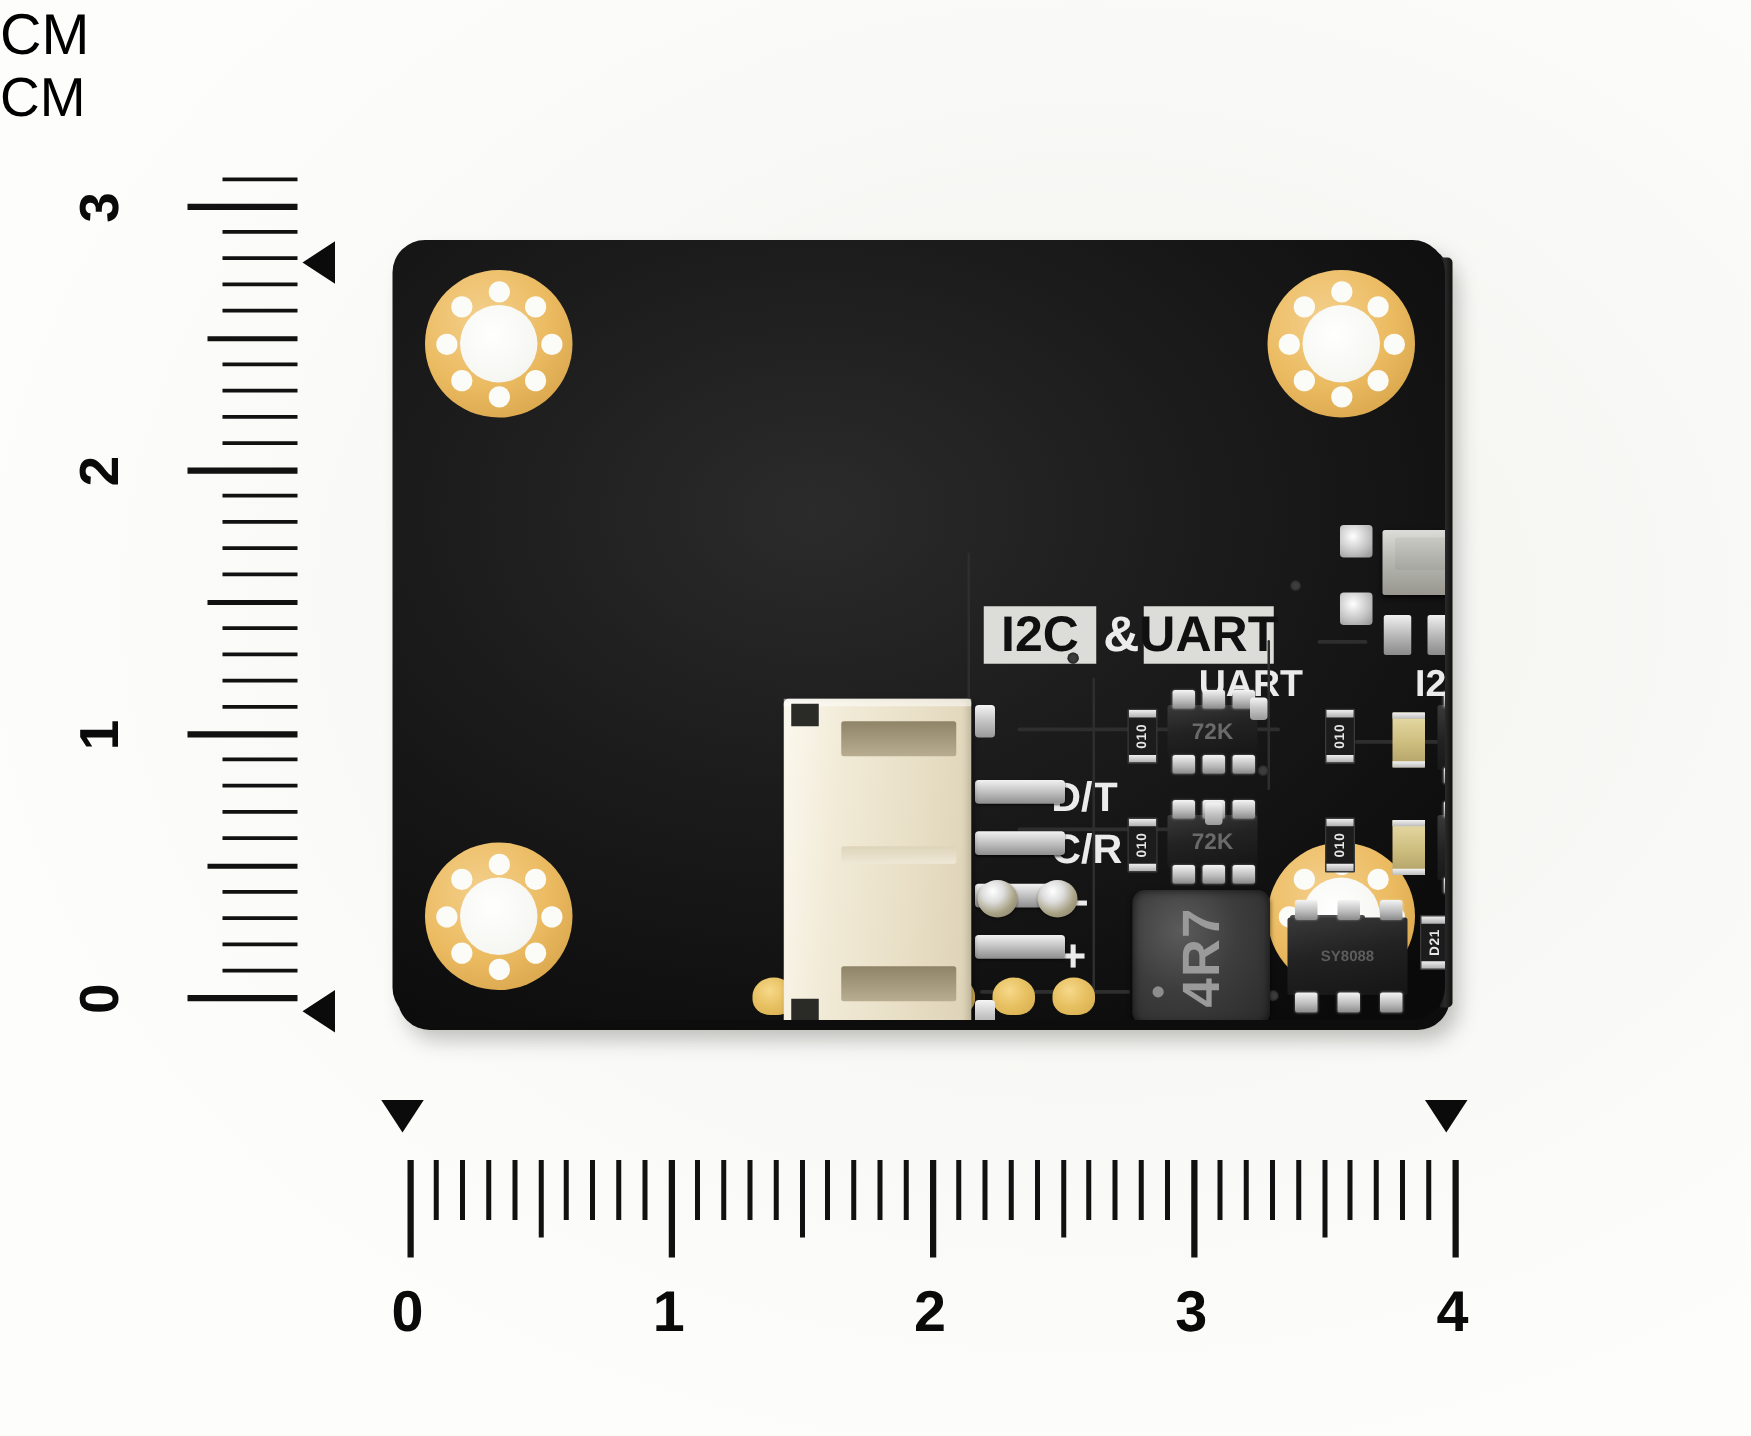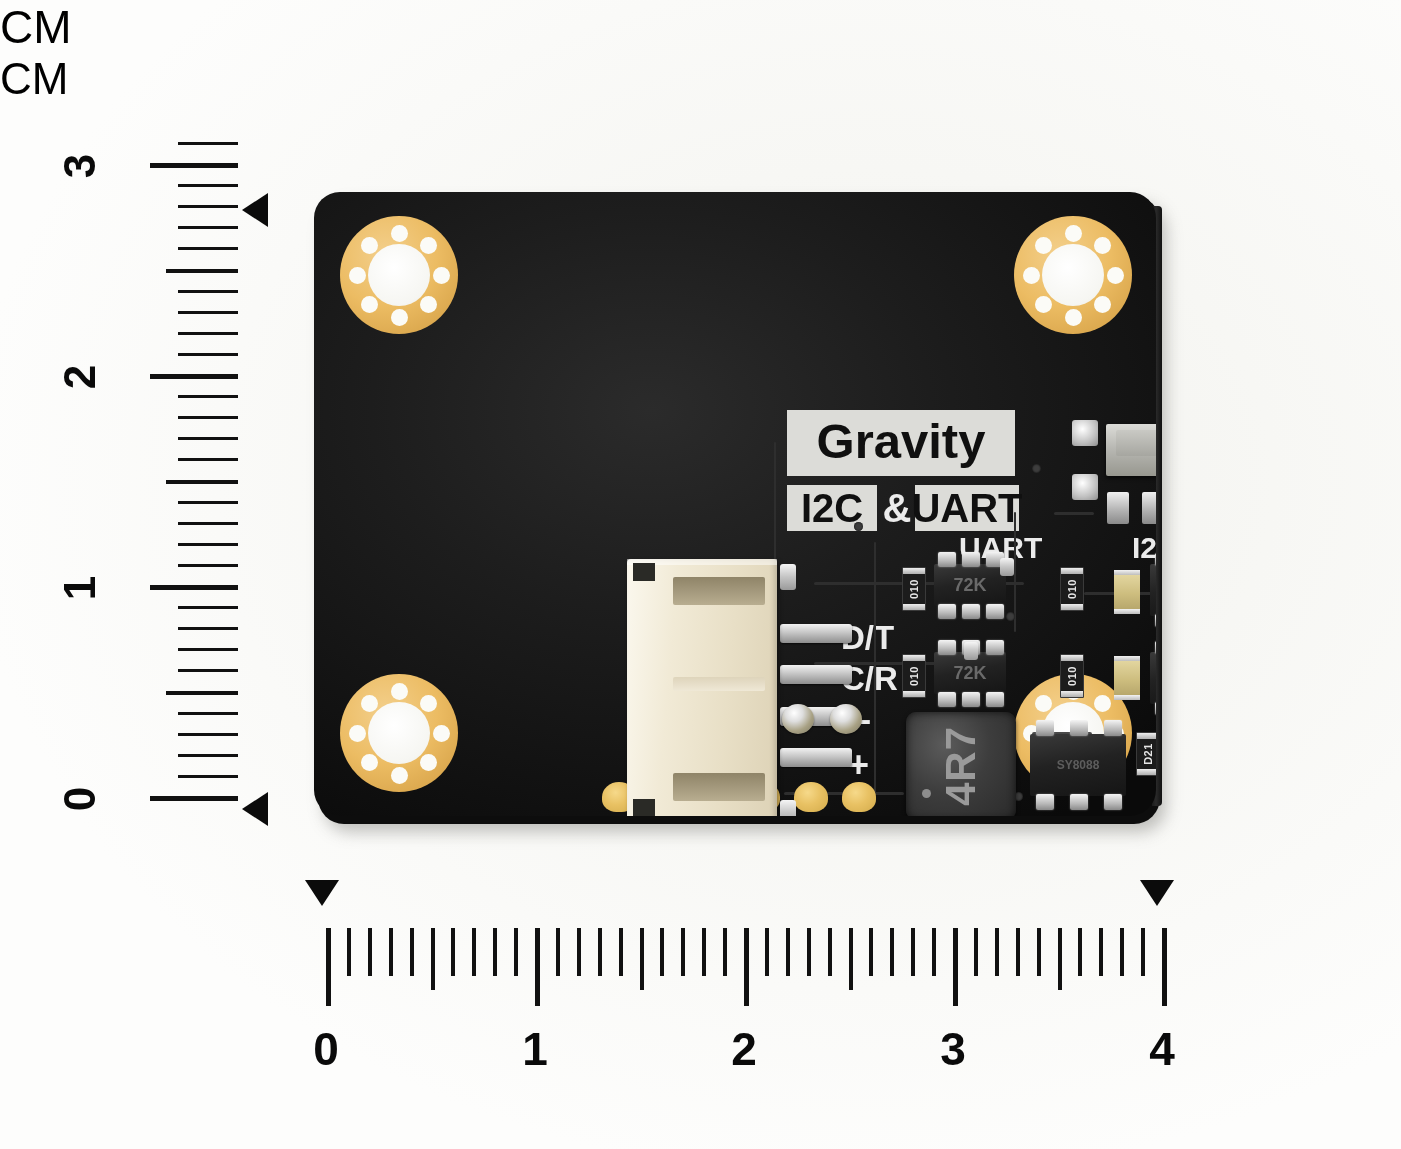--- a/index.html
+++ b/index.html
@@ -358,21 +358,20 @@
       <div class="hnum" style="left: 653px;">3</div>
       <div class="hnum" style="left: 862px;">4</div>
     </div>
   <div id="h-cm-label">CM</div>
 
   <div id="board-shadow"></div>
   <div id="board-edge-right"></div>
 
   <div id="board">
 
-    <div class="silk-box" id="silk-gravity">Gravity</div>
     <div class="silk-box" id="silk-i2c">I2C</div>
     <div class="silk-box" id="silk-amp">&amp;</div>
     <div class="silk-box" id="silk-uart">UART</div>
 
     <div class="silk-text" id="lbl-uart">UART</div>
     <div class="silk-text" id="lbl-i2c">I2C</div>
 
     <div class="silk-text" id="lbl-dt">D/T</div>
     <div class="silk-text" id="lbl-cr">C/R</div>
     <div class="silk-text" id="lbl-minus">−</div>

